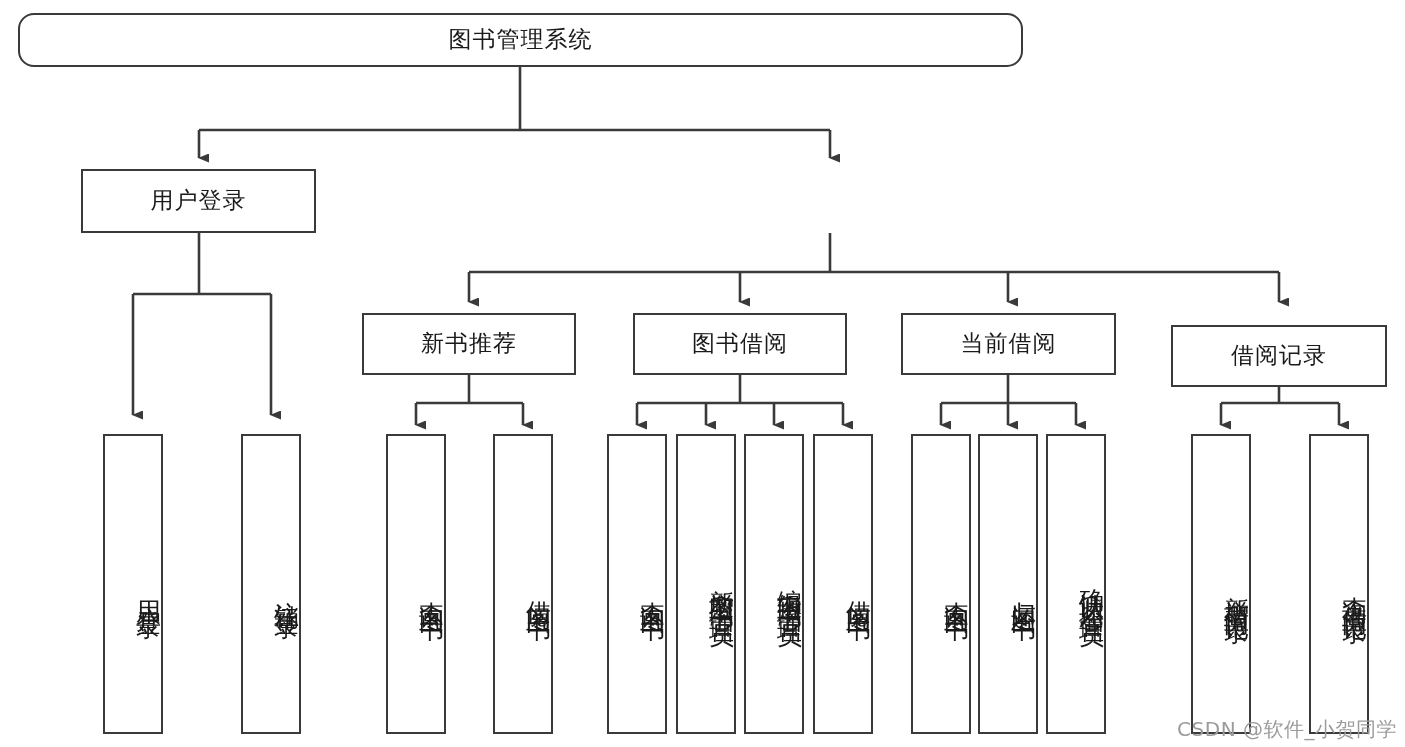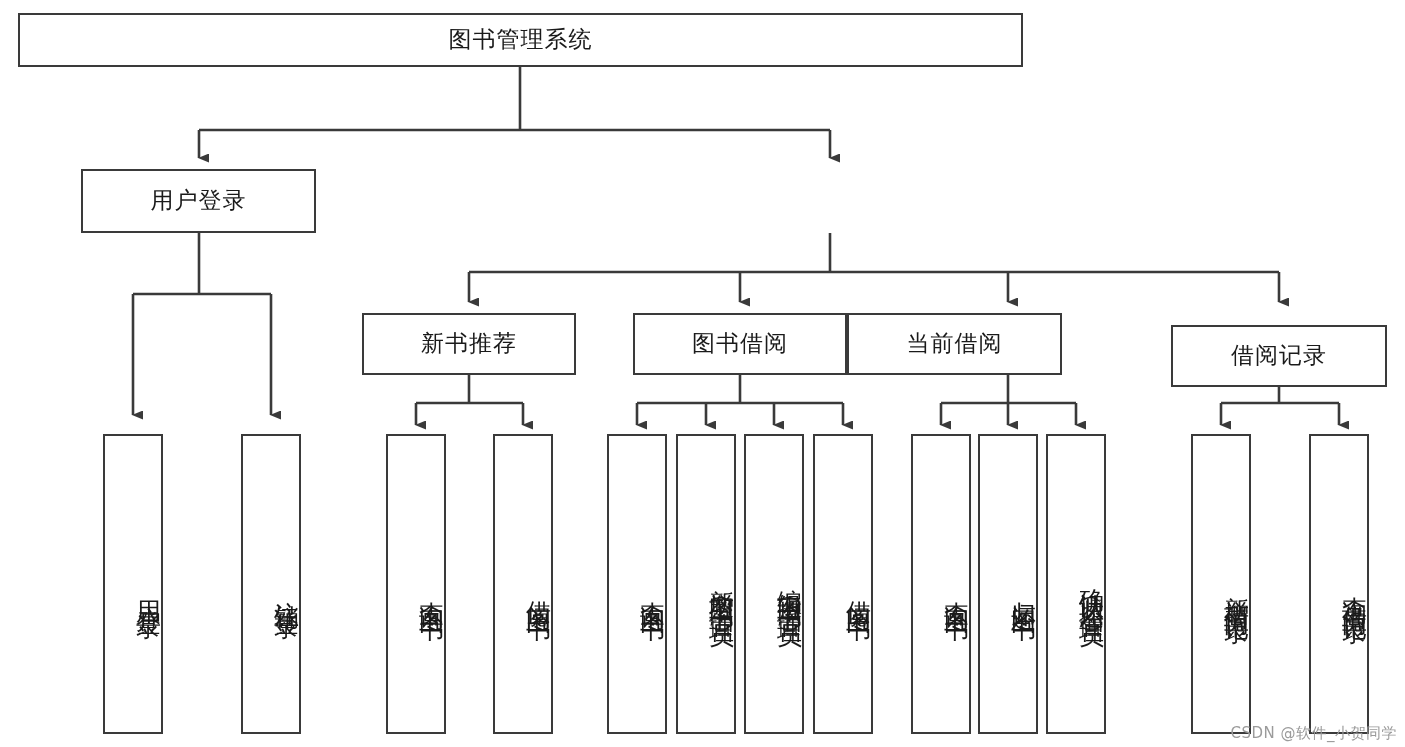--- a/index.html
+++ b/index.html
@@ -56,21 +56,21 @@
     white-space: nowrap;
   }
   .node-v span {
     writing-mode: vertical-rl;
     text-orientation: upright;
   }
   #watermark {
     position: absolute;
     right: 8px;
     bottom: 4px;
-    font-size: 15px;
+    font-size: 20px;
     color: #9b9b9b;
     letter-spacing: 0.5px;
     white-space: nowrap;
   }
 </style>
 </head>
 <body>
 
 <div id="diagram-root">
 
@@ -117,35 +117,35 @@
       <path d="M1008,403 L1008,425" marker-end="url(#arrowhead)"></path>
       <path d="M1076,403 L1076,425" marker-end="url(#arrowhead)"></path>
 
       <path d="M1279,375 L1279,403"></path>
       <path d="M1221,403 L1339,403"></path>
       <path d="M1221,403 L1221,425" marker-end="url(#arrowhead)"></path>
       <path d="M1339,403 L1339,425" marker-end="url(#arrowhead)"></path>
     </g>
   </svg>
 
-  <div class="node node-h node-root" style="left:18px; top:13px; width:1005px; height:54px;">
+  <div class="node node-h node-root" style="left:18px; top:13px; width:1005px; height:54px;border-radius:16px;">
     <span>图书管理系统</span>
   </div>
 
   <div class="node node-h" style="left:81px; top:169px; width:235px; height:64px;">
     <span>用户登录</span>
   </div>
 
   <div class="node node-h" style="left:633px; top:313px; width:214px; height:62px;">
     <span>图书借阅</span>
   </div>
   <div class="node node-h" style="left:362px; top:313px; width:214px; height:62px;">
     <span>新书推荐</span>
   </div>
-  <div class="node node-h" style="left:847px; top:313px; width:215px; height:62px;">
+  <div class="node node-h" style="left:901px; top:313px; width:215px; height:62px;">
     <span>当前借阅</span>
   </div>
   <div class="node node-h" style="left:1171px; top:313px; width:216px; height:62px;margin-top:12px;">
     <span>借阅记录</span>
   </div>
 
   <div class="node node-v" style="left:103px; top:434px; width:60px; height:300px;">
     <span>用户登录</span>
   </div>
   <div class="node node-v" style="left:241px; top:434px; width:60px; height:300px;">

